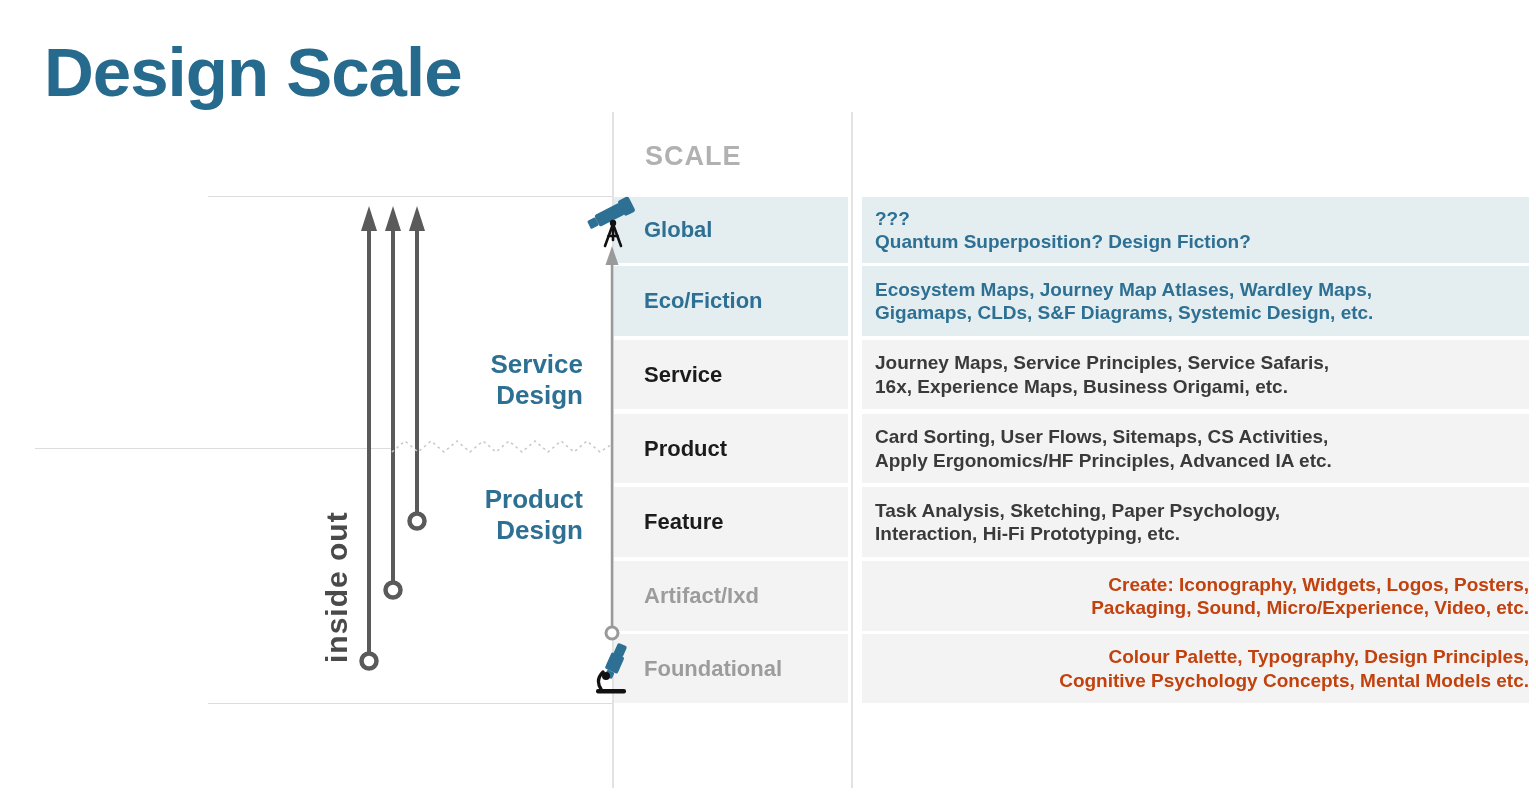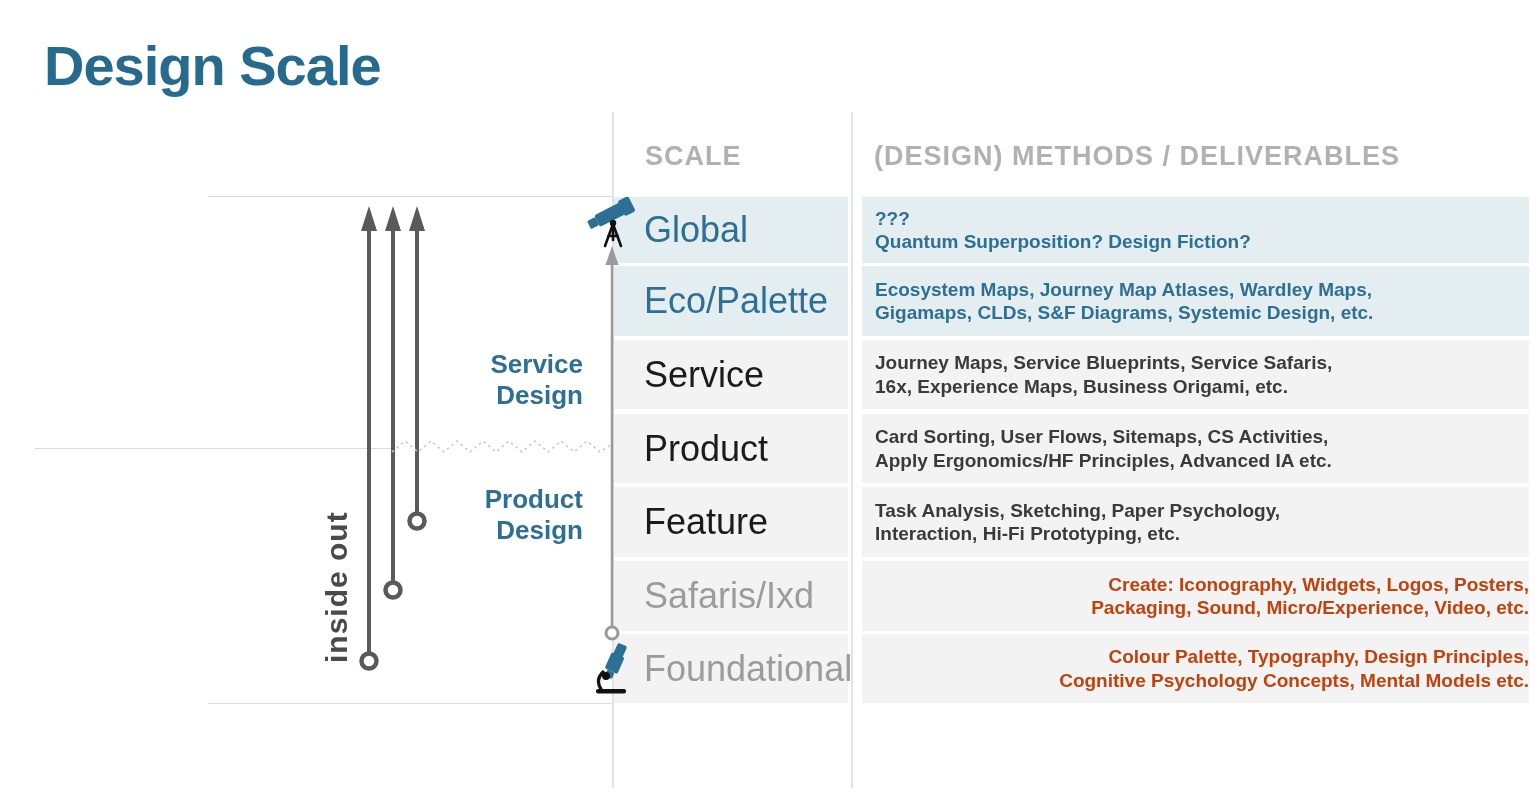--- a/index.html
+++ b/index.html
@@ -2,21 +2,21 @@
 <html><head>
 <meta charset="utf-8">
 <style>
   html,body{margin:0;padding:0;background:#fff;}
   .canvas{
     position:relative;width:1536px;height:797px;background:#ffffff;overflow:hidden;
     font-family:"Liberation Sans","DejaVu Sans",sans-serif;
   }
   .title{
     position:absolute;left:44px;top:33px;
-    font-size:56px;font-weight:bold;letter-spacing:-1px;color:#266a8e;
+    font-size:69px;font-weight:bold;letter-spacing:-1px;color:#266a8e;
   }
   .vline{position:absolute;top:112px;height:676px;width:2px;background:#e2e2e2;}
   .vline.col1{left:612px;}
   .vline.col2{left:851px;}
   .hline{position:absolute;height:1px;background:#dcdcdc;}
   .hline.top{left:208px;top:196px;width:404px;}
   .hline.mid{left:35px;top:448px;width:357px;}
   .hline.bottom{left:208px;top:703px;width:404px;}
   .col-header{
     position:absolute;top:141px;font-size:27px;font-weight:bold;color:#b1b1b1;letter-spacing:1px;
@@ -28,21 +28,21 @@
   .methods-cell{left:862px;width:667px;padding-left:13px;}
   .bg-blue{background:#e4edf0;}
   .bg-gray{background:#f3f3f3;}
   .r0{top:197px;height:66px;}
   .r1{top:266px;height:70px;}
   .r2{top:340px;height:69px;}
   .r3{top:414px;height:69px;}
   .r4{top:487px;height:70px;}
   .r5{top:561px;height:70px;}
   .r6{top:634px;height:69px;}
-  .scale-label{font-size:36px;font-weight:normal;line-height:30px;}
+  .scale-label{font-size:22px;font-weight:bold;line-height:30px;}
   .m-line{font-size:19px;font-weight:bold;line-height:23.5px;}
   .tone-teal .scale-label,.tone-teal .m-line{color:#2d7093;}
   .tone-dark .scale-label{color:#1b1b1b;}
   .tone-dark .m-line{color:#3a3a3a;}
   .tone-muted .scale-label{color:#9c9c9c;}
   .tone-muted .m-line{color:#c2410c;text-align:right;}
   .side-label{
     position:absolute;left:400px;width:183px;text-align:right;
     font-size:26px;font-weight:bold;color:#2d7093;line-height:31px;
   }
@@ -67,54 +67,53 @@
   <div class="title">Design Scale</div>
 
   <div class="vline col1"></div>
   <div class="vline col2"></div>
 
   <div class="hline top"></div>
   <div class="hline mid"></div>
   <div class="hline bottom"></div>
 
   <div class="col-header scale">SCALE</div>
-  <div class="col-header methods">(DESIGN) METHODS / DELIVERABLES</div>
 
   <div class="cell scale-cell r0 bg-blue tone-teal">
     <span class="scale-label">Global</span>
     </div>
   <div class="cell scale-cell r1 bg-blue tone-teal">
-    <span class="scale-label">Eco/Palette</span>
+    <span class="scale-label">Eco/Fiction</span>
     </div>
   <div class="cell scale-cell r2 bg-gray tone-dark">
     <span class="scale-label">Service</span>
     </div>
   <div class="cell scale-cell r3 bg-gray tone-dark">
     <span class="scale-label">Product</span>
     </div>
   <div class="cell scale-cell r4 bg-gray tone-dark">
     <span class="scale-label">Feature</span>
     </div>
   <div class="cell scale-cell r5 bg-gray tone-muted">
-    <span class="scale-label">Safaris/Ixd</span>
+    <span class="scale-label">Artifact/Ixd</span>
     </div>
   <div class="cell scale-cell r6 bg-gray tone-muted">
     <span class="scale-label">Foundational</span>
     </div>
 
   <div class="cell methods-cell r0 bg-blue tone-teal">
     <span class="m-line">???</span>
     <span class="m-line">Quantum Superposition? Design Fiction?</span>
     </div>
   <div class="cell methods-cell r1 bg-blue tone-teal">
     <span class="m-line">Ecosystem Maps, Journey Map Atlases, Wardley Maps,</span>
     <span class="m-line">Gigamaps, CLDs, S&amp;F Diagrams, Systemic Design, etc.</span>
     </div>
   <div class="cell methods-cell r2 bg-gray tone-dark">
-    <span class="m-line">Journey Maps, Service Blueprints, Service Safaris,</span>
+    <span class="m-line">Journey Maps, Service Principles, Service Safaris,</span>
     <span class="m-line">16x, Experience Maps, Business Origami, etc.</span>
     </div>
   <div class="cell methods-cell r3 bg-gray tone-dark">
     <span class="m-line">Card Sorting, User Flows, Sitemaps, CS Activities,</span>
     <span class="m-line">Apply Ergonomics/HF Principles, Advanced IA etc.</span>
     </div>
   <div class="cell methods-cell r4 bg-gray tone-dark">
     <span class="m-line">Task Analysis, Sketching, Paper Psychology,</span>
     <span class="m-line">Interaction, Hi-Fi Prototyping, etc.</span>
     </div>

